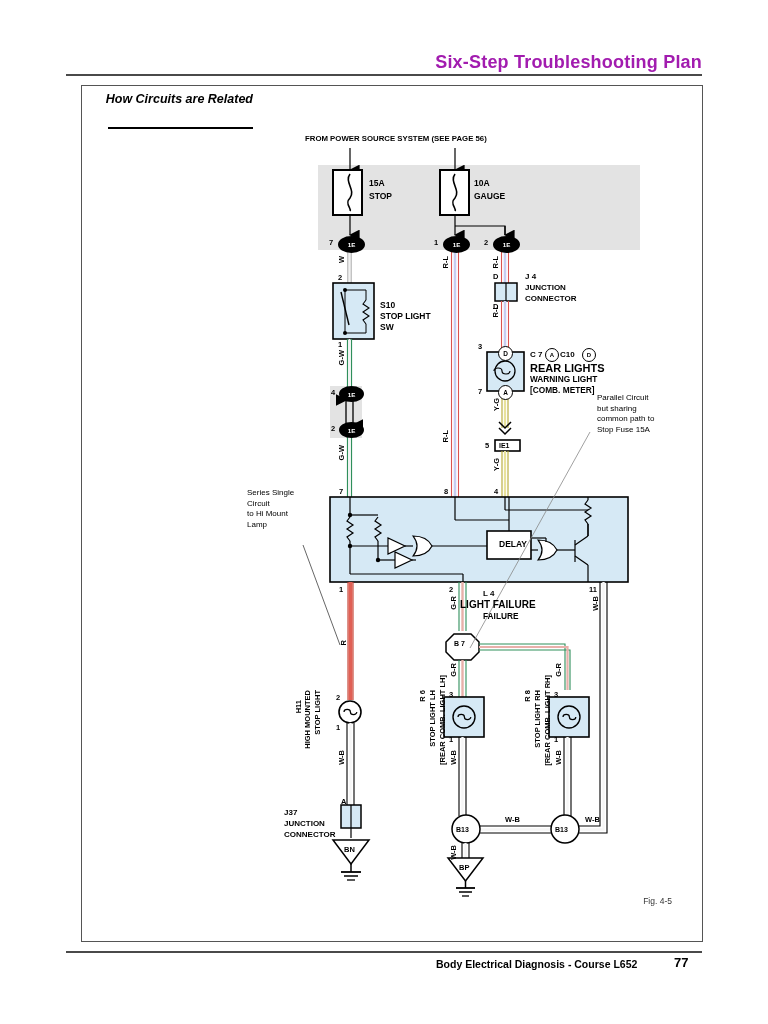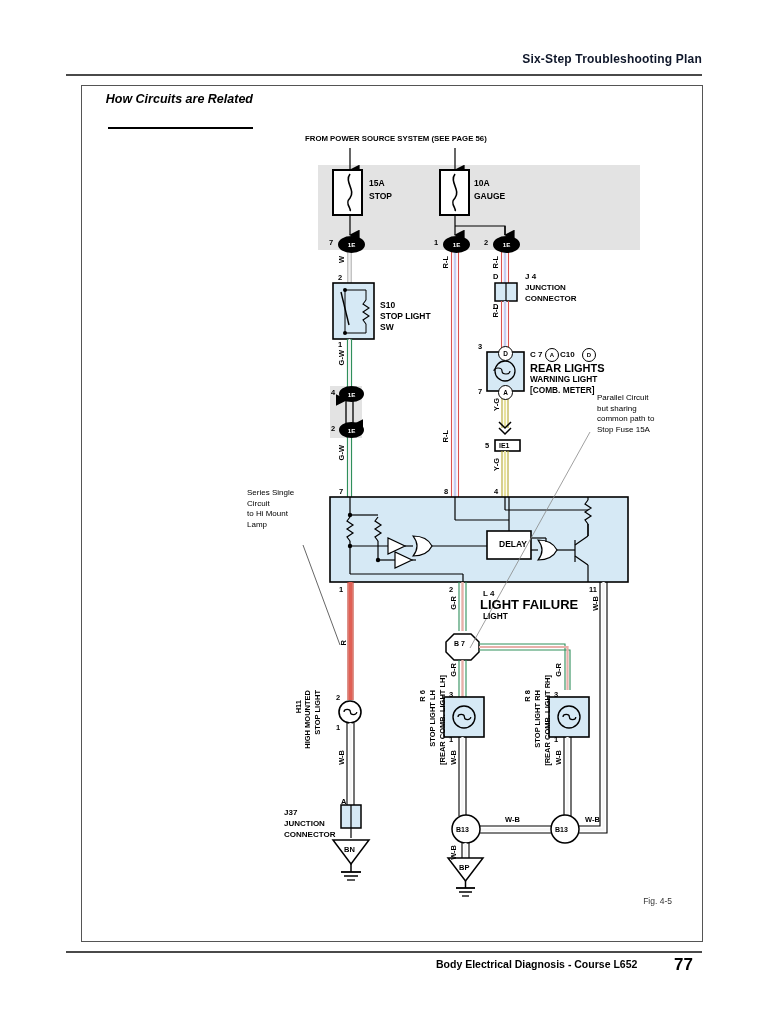--- a/index.html
+++ b/index.html
@@ -8,21 +8,21 @@
     background:#ffffff;
     font-family:"Liberation Sans", sans-serif;
     position:relative;
     overflow:hidden;
   }
   .page{position:absolute;inset:0;}
 
   
   .hdr-title{
     position:absolute;right:66px;top:52px;
-    font-size:12px;font-weight:bold;color:#0f172a;
+    font-size:18px;font-weight:bold;color:#a21caf;
     letter-spacing:.2px;
   }
   .hdr-rule{
     position:absolute;left:66px;right:66px;top:74px;
     height:2px;background:#4a4a4a;
   }
 
   
   .frame{
     position:absolute;left:81px;top:85px;
@@ -60,21 +60,21 @@
   .circ{
     position:absolute;border:1.6px solid #000;border-radius:50%;
     background:#fff;font-size:6.5px;font-weight:bold;
     display:flex;align-items:center;justify-content:center;
   }
 
   .fig{position:absolute;right:96px;bottom:118px;font-size:8.5px;color:#333;}
 
   .foot-rule{position:absolute;left:66px;right:66px;top:951px;height:2px;background:#4a4a4a;}
   .foot-txt{position:absolute;left:436px;top:958px;font-size:10.5px;font-weight:bold;}
-  .foot-pg{position:absolute;left:674px;top:955px;font-size:17px;font-weight:bold;}
+  .foot-pg{position:absolute;left:674px;top:955px;font-size:13px;font-weight:bold;}
 
   svg{position:absolute;overflow:visible;}
 </style>
 </head>
 <body>
 
 <div class="page">
 
   <div class="hdr-title">Six-Step Troubleshooting Plan</div>
   <div class="hdr-rule"></div>
@@ -402,22 +402,22 @@
   <div class="t b" style="left:499px;top:441px;font-size:7px;">IE1</div>
 
   <div class="t b" style="left:339px;top:487px;font-size:7.5px;">7</div>
   <div class="t b" style="left:444px;top:487px;font-size:7.5px;">8</div>
   <div class="t b" style="left:494px;top:487px;font-size:7.5px;">4</div>
   <div class="t b" style="left:339px;top:585px;font-size:7.5px;">1</div>
   <div class="t b" style="left:449px;top:585px;font-size:7.5px;">2</div>
   <div class="t b" style="left:589px;top:585px;font-size:7.5px;">11</div>
   <div class="t b" style="left:499px;top:539px;font-size:8.5px;">DELAY</div>
   <div class="t b" style="left:483px;top:589px;font-size:8px;">L 4</div>
-  <div class="t b" style="left:480px;top:600px;font-size:13px;">LIGHT FAILURE</div>
-  <div class="t b" style="left:483px;top:611px;font-size:8.3px;">LIGHT</div>
+  <div class="t b" style="left:460px;top:600px;font-size:10px;">LIGHT FAILURE</div>
+  <div class="t b" style="left:483px;top:611px;font-size:8.3px;">FAILURE</div>
 
   <div class="t b" style="left:454px;top:639px;font-size:7px;">B 7</div>
 
   <div class="t b vert" style="left:303px;top:690px;font-size:7.5px;">HIGH MOUNTED</div>
   <div class="t b vert" style="left:313px;top:690px;font-size:7.5px;">STOP LIGHT</div>
   <div class="t b vert" style="left:294px;top:700px;font-size:7.5px;">H11</div>
   <div class="t b" style="left:336px;top:693px;font-size:7.5px;">2</div>
   <div class="t b" style="left:336px;top:723px;font-size:7.5px;">1</div>
 
   <div class="t b vert" style="left:418px;top:690px;font-size:7.5px;">R 6</div>

